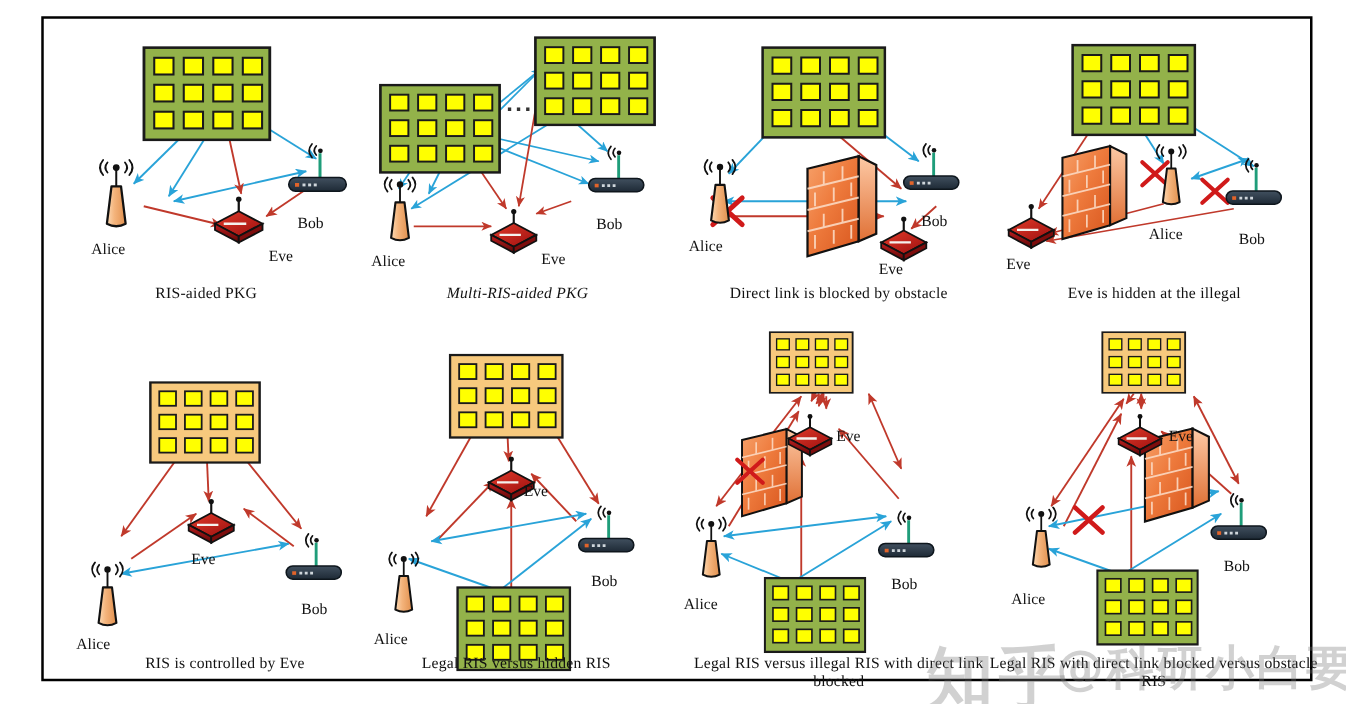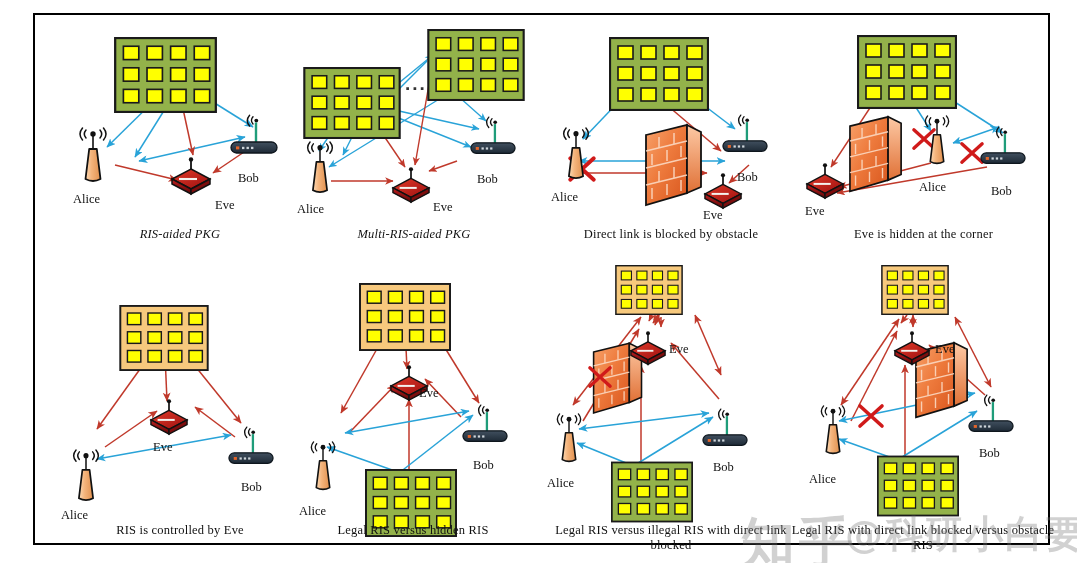--- a/index.html
+++ b/index.html
@@ -175,21 +175,21 @@
         <line x1="212" y1="135" x2="178" y2="158" marker-end="url(#ar-red)"></line>
       </g>
       <use href="#risGreen" x="78" y="22" width="105" height="76"></use>
       <use href="#symAlice" x="38" y="112" width="40" height="58"></use>
       <use href="#symBob" x="192" y="98" width="54" height="48"></use>
       <use href="#symEve" x="133" y="142" width="46" height="40"></use>
       <text class="lbl" x="38" y="188">Alice</text>
       <text class="lbl" x="203" y="167">Bob</text>
       <text class="lbl" x="180" y="194">Eve</text>
     </svg>
-    <div class="caption" style="left:16px;top:212px;width:258px;font-style:italic;">RIS-aided PKG</div>
+    <div class="caption" style="left:1px;top:212px;width:258px;">RIS-aided PKG</div>
   </div>
 
   <div class="panel" style="left:246px;top:0px;width:266px;height:250px;">
     <svg class="scene" width="266" height="250">
       <g stroke="#29a3d8" stroke-width="1.4">
         <line x1="62" y1="100" x2="38" y2="136" marker-end="url(#ar-blue)"></line>
         <line x1="80" y1="104" x2="62" y2="140" marker-end="url(#ar-blue)"></line>
         <line x1="110" y1="100" x2="190" y2="132" marker-end="url(#ar-blue)"></line>
         <line x1="118" y1="96" x2="198" y2="114" marker-end="url(#ar-blue)"></line>
         <line x1="178" y1="82" x2="205" y2="106" marker-end="url(#ar-blue)"></line>
@@ -260,21 +260,21 @@
       <use href="#symWall" x="52" y="100" width="58" height="80"></use>
       <use href="#symX" x="116" y="112" width="26" height="24"></use>
       <use href="#symX" x="164" y="126" width="26" height="24"></use>
       <use href="#symAlice" x="124" y="100" width="36" height="52"></use>
       <use href="#symBob" x="182" y="110" width="52" height="46"></use>
       <use href="#symEve" x="8" y="148" width="44" height="38"></use>
       <text class="lbl" x="124" y="176">Alice</text>
       <text class="lbl" x="196" y="180">Bob</text>
       <text class="lbl" x="10" y="200">Eve</text>
     </svg>
-    <div class="caption" style="left:0;top:212px;width:257px;">Eve is hidden at the corner</div>
+    <div class="caption" style="left:0;top:212px;width:257px;">Eve is hidden at the illegal</div>
   </div>
 
   <div class="panel" style="left:0px;top:250px;width:258px;height:282px;">
     <svg class="scene" width="258" height="282">
       <g stroke="#c0392b" stroke-width="1.5">
         <line x1="118" y1="86" x2="62" y2="164" marker-end="url(#ar-red)" marker-start="url(#ar-red-s)"></line>
         <line x1="130" y1="90" x2="132" y2="136" marker-end="url(#ar-red)" marker-start="url(#ar-red-s)"></line>
         <line x1="148" y1="86" x2="206" y2="158" marker-end="url(#ar-red)" marker-start="url(#ar-red-s)"></line>
         <line x1="70" y1="182" x2="122" y2="146" marker-end="url(#ar-red)"></line>
         <line x1="200" y1="172" x2="160" y2="142" marker-end="url(#ar-red)"></line>

